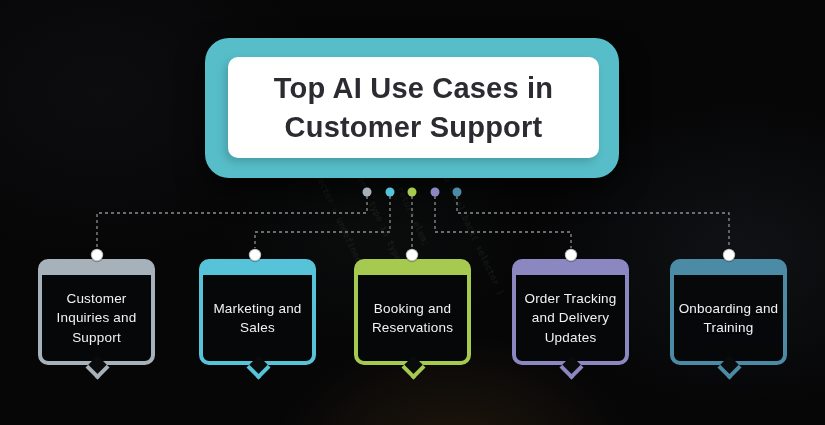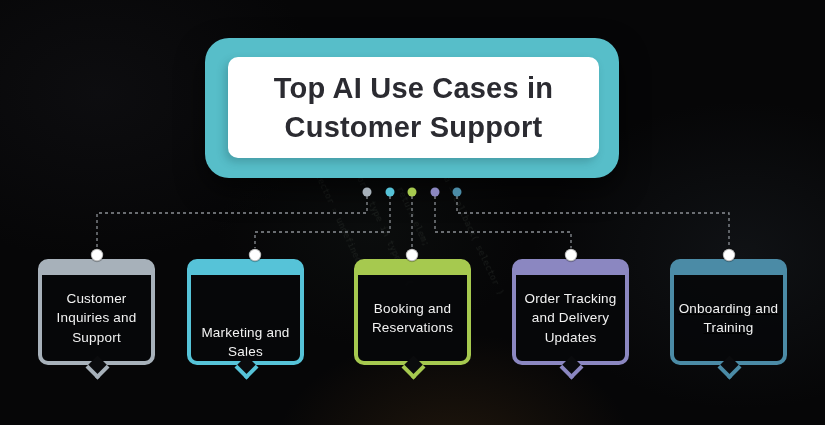--- a/index.html
+++ b/index.html
@@ -58,21 +58,21 @@
   .card .label{
     color:#F2F2F2;font-size:13.5px;line-height:1.42;text-align:center;
     padding:0 3px;letter-spacing:0.2px;
   }
   .card .tail{
     position:absolute;left:calc(50% - 8px);bottom:-15px;width:13px;height:13px;
     transform:rotate(45deg);background:#0A0B0D;
     border-right:4px solid var(--accent,#888);border-bottom:4px solid var(--accent,#888);
   }
   .card.c1{left:38px;}
-  .card.c2{left:187px;align-items:flex-end;}
+  .card.c2{left:199px;}
   .card.c3{left:354px;}
   .card.c4{left:512px;}
   .card.c5{left:670px;text-decoration:underline;}
 </style>
 </head>
 <body>
 
 <div class="canvas">
 
   <span class="bg-code f1">selector = undefined;</span>

